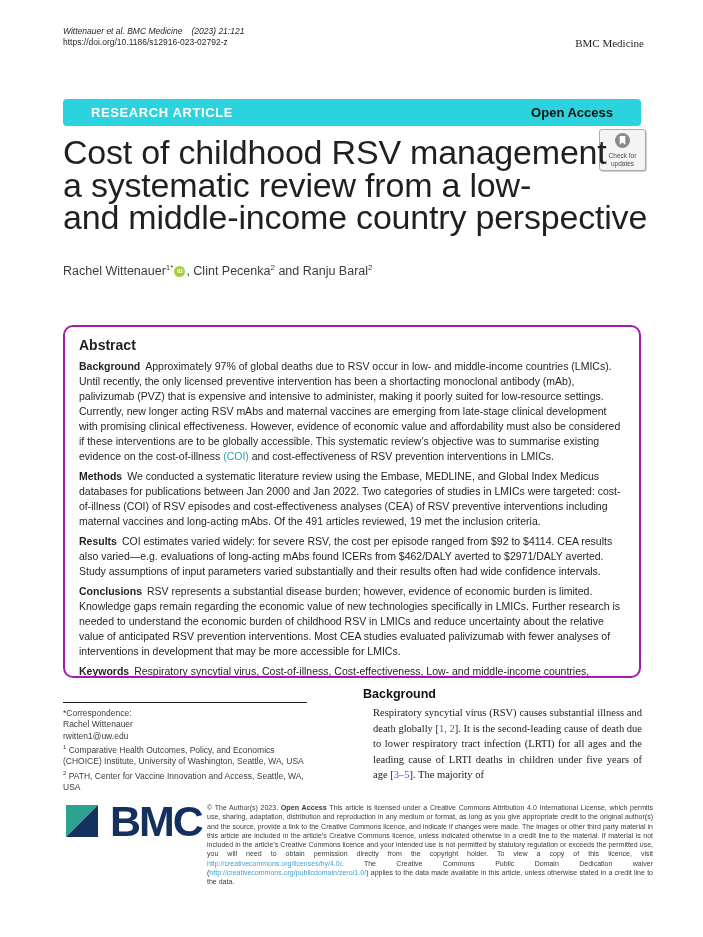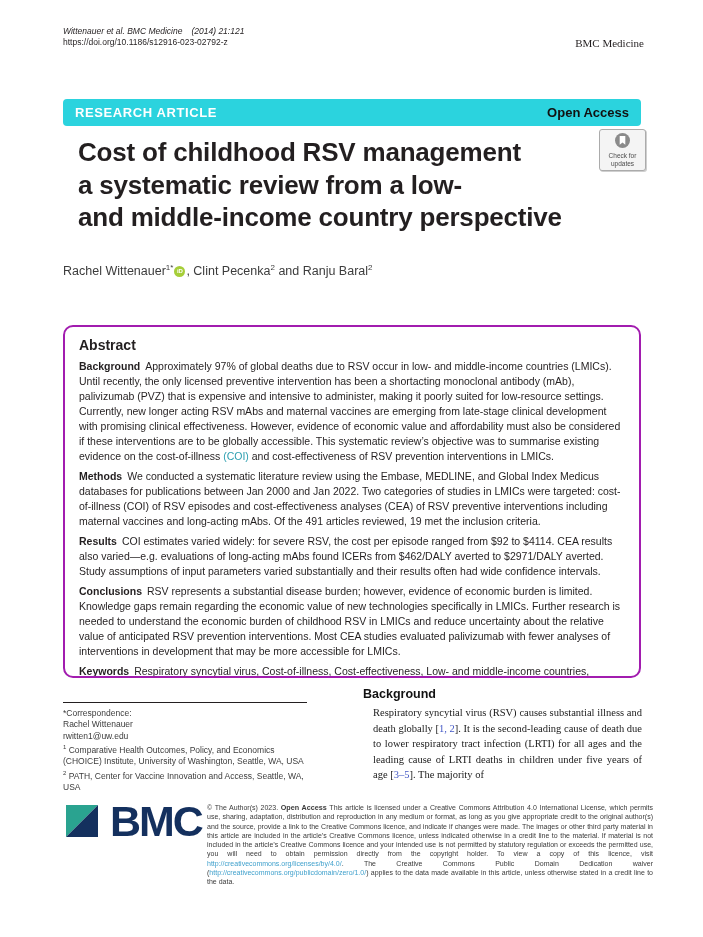--- a/index.html
+++ b/index.html
@@ -24,41 +24,41 @@
   .journal-name {
     position: absolute; right: 59px; top: 37px;
     font-size: 11px; color: #231f20; font-family: Liberation Serif, serif;
   }
 
   
   .banner {
     position: absolute; left: 63px; top: 99px; width: 578px; height: 27px;
     background: #2bd3de; border-radius: 4px;
     display: flex; align-items: center; justify-content: space-between;
-    padding: 0 12px;
+    padding: 0 28px;
     gap: 28px;
   }
   .banner .type { color: #ffffff; font-weight: bold; font-size: 13px; letter-spacing: 0.6px; }
   .banner .access { color: #111111; font-weight: bold; font-size: 13px; }
 
   
   .updates-badge {
     position: absolute; left: 599px; top: 129px; width: 47px; height: 42px;
     background: #f4f4f4; border: 1px solid #ababab; border-radius: 3px;
     box-shadow: 1px 1px 0 #cfcfcf;
     display: flex; flex-direction: column; align-items: center; justify-content: center;
     cursor: pointer;
   }
   .updates-badge .txt { font-size: 6.5px; line-height: 7.5px; color: #4b4b4b; text-align: center; }
 
   
   .article-title {
     position: absolute; left: 63px; top: 136px; width: 585px;
-    font-size: 26px; line-height: 32.5px; letter-spacing: -0.2px;
-    color: #231f20; font-weight: bold; margin-left: 15px;
+    font-size: 34px; line-height: 32.5px; letter-spacing: -0.2px;
+    color: #231f20; font-weight: normal;
   }
   .article-title span { display: block; }
   .authors {
     position: absolute; left: 63px; top: 263px; width: 560px;
     font-size: 12.5px; color: #3c3c3c;
   }
   .authors sup { font-size: 8px; }
   .orcid {
     display: inline-block; width: 11px; height: 11px; border-radius: 50%;
     background: #a6ce39; color: #ffffff; font-size: 6px; font-weight: bold;
@@ -113,21 +113,21 @@
   }
   .copyright b { font-size: 7.2px; }
   .ext-link { color: #3fa0cc; cursor: pointer; }
 </style>
 </head>
 <body>
 
 <div class="page">
 
   <div class="citation">
-    <div class="line1"><span>Wittenauer et al. BMC Medicine</span><span class="issue">(2014) 21:121</span></div>
+    <div class="line1"><span>Wittenauer et al. BMC Medicine</span><span class="issue">(2023) 21:121</span></div>
     <div class="line2">https://doi.org/10.1186/s12916-023-02792-z</div>
   </div>
   <div class="journal-name">BMC Medicine</div>
 
   <div class="banner">
     <span class="type">RESEARCH ARTICLE</span>
     <span class="access">Open Access</span>
   </div>
 
   <div class="updates-badge">

